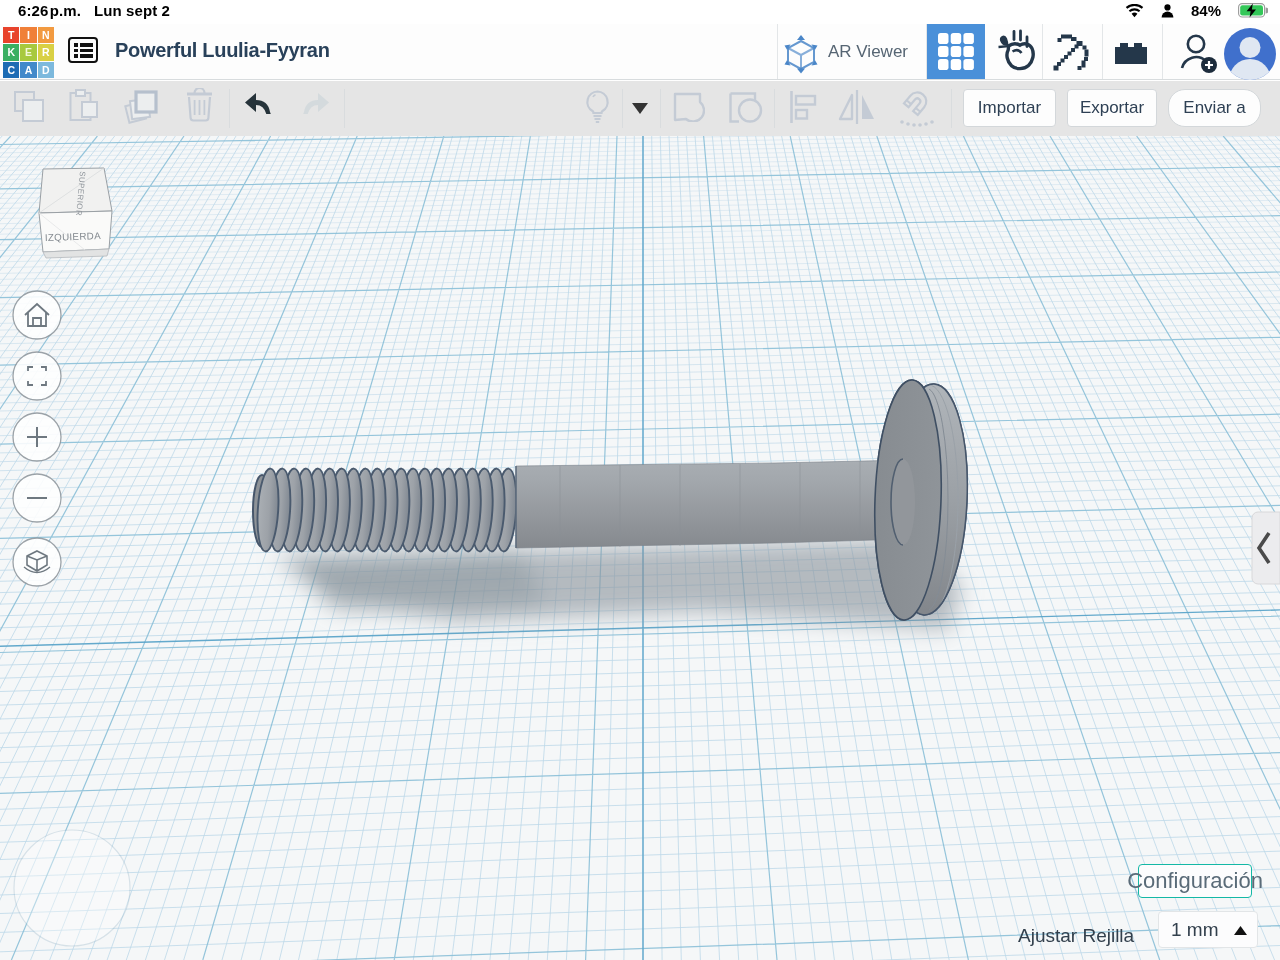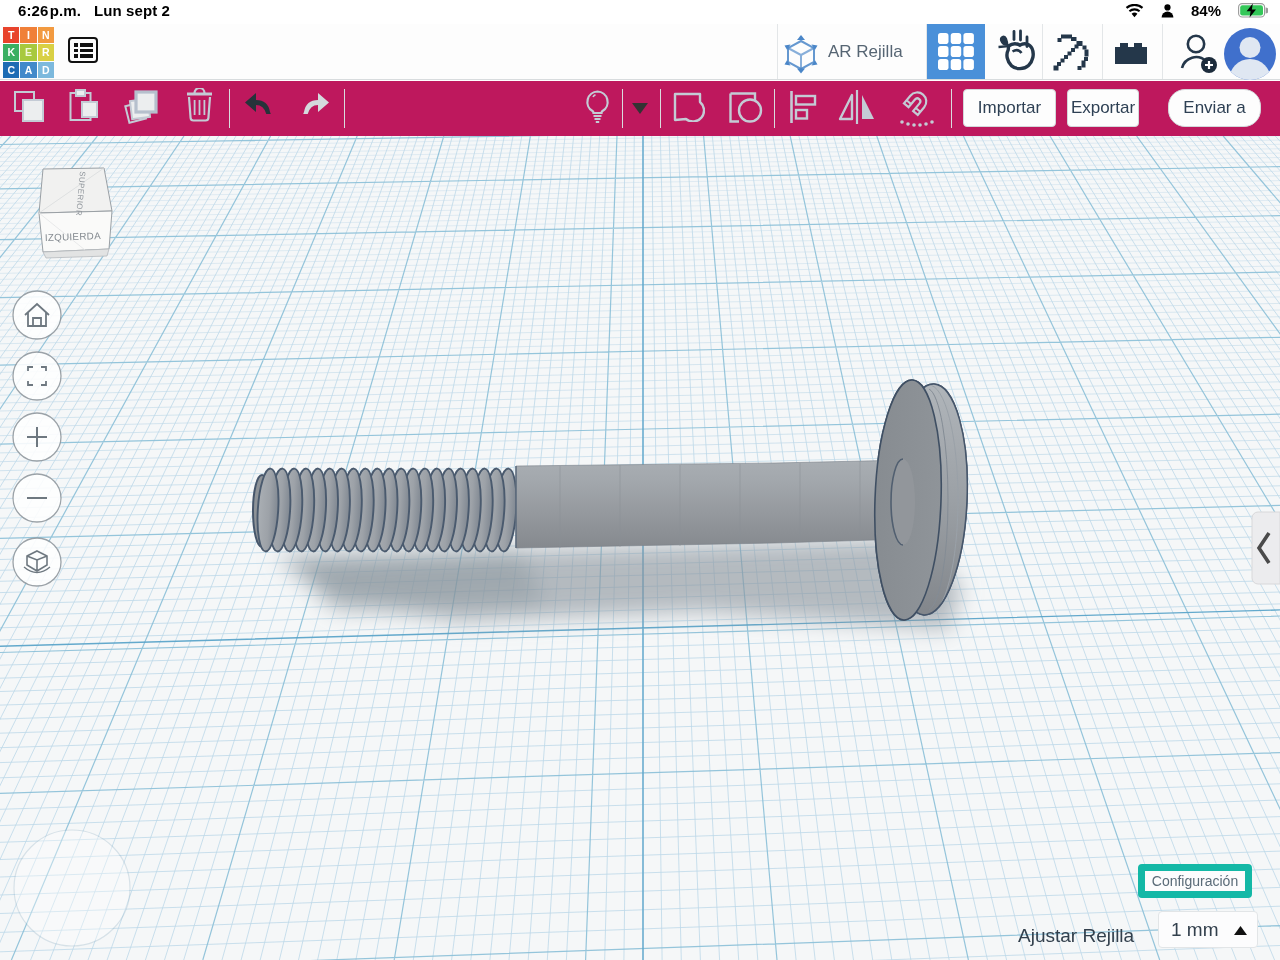--- a/index.html
+++ b/index.html
@@ -13,27 +13,27 @@
 .logo div { display:flex; align-items:center; justify-content:center; font-size:10.5px; font-weight:bold; color:#fff; font-family:"Liberation Sans",sans-serif;}
 .docicon { position:absolute; left:68px; top:13px; width:30px; height:26px; border:2.5px solid #111; border-radius:4px; }
 .docicon i { position:absolute; left:4px; width:3.5px; height:3.5px; background:#111;}
 .docicon b { position:absolute; left:10px; right:3px; height:3.5px; background:#111;}
 .title { position:absolute; left:115px; top:15px; font-size:20px; font-weight:bold; color:#29415a; letter-spacing:-0.3px; }
 .hsep { position:absolute; top:0px; width:1px; height:55px; background:#e3e6e8; }
 .arv { position:absolute; left:828px; top:18px; font-size:17px; color:#566573;}
 .bluebtn { position:absolute; left:927px; top:0px; width:58px; height:55px; background:#4a90d9; }
 .avatar { position:absolute; left:1224px; top:4px; width:52px; height:52px; border-radius:50%; background:#4070cc; overflow:hidden;}
 
-.tb2 { position:absolute; left:0; top:81px; width:1280px; height:55px; background:#be185d; }
+.tb2 { position:absolute; left:0; top:81px; width:1280px; height:55px; background:#e5e5e5; }
 .tsep { position:absolute; top:8px; width:1px; height:39px; background:#d9dcde; }
 .tbtn { position:absolute; top:8px; height:38px; background:#fdfdfd; border:1px solid #d3d7da; border-radius:4px; font-size:17px; color:#2e4054; display:flex; align-items:center; justify-content:center; }
 
 .canvas { position:absolute; left:0; top:136px; width:1280px; height:824px; background:#f5f7f8; }
 
-.cfg { position:absolute; left:1138px; top:728px; width:114px; height:34px; background:#fcfcfd; border:7px solid #14b8a6; border-radius:4px; font-size:14px; color:#5a6b78; display:flex; align-items:center; justify-content:center; font-family:"Liberation Sans",sans-serif;}
+.cfg { position:absolute; left:1138px; top:728px; width:114px; height:34px; background:#fcfcfd; border:1px solid #14b8a6; border-radius:4px; font-size:22px; color:#5a6b78; display:flex; align-items:center; justify-content:center; font-family:"Liberation Sans",sans-serif;}
 .ajus { position:absolute; left:1018px; top:917px; font-size:19px; color:#33404d;margin-top:8px; }
 .mmdd { position:absolute; left:1158px; top:911px; width:100px; height:37px; background:#fcfcfd; border:1px solid #e2e5e7; border-radius:4px; font-size:19px; color:#33404d; }
 </style></head>
 <body>
 
 <div class="status">
   <div class="st-left">6:26 p.m.<span style="display:inline-block;width:13px"></span>Lun sept 2</div>
   <div class="st-right">
     <svg width="19" height="14" viewBox="0 0 19 14">
         <path d="M9.5 13.2 L6.6 9.7 a4.6 4.6 0 0 1 5.8 0 Z" fill="#000"></path>
@@ -67,37 +67,38 @@
       <div style="background:#7db9dd">D</div>
   </div>
   <div class="docicon">
     <i style="top:4px"></i>
       <b style="top:4px"></b>
     <i style="top:9.5px"></i>
       <b style="top:9.5px"></b>
     <i style="top:15px"></i>
       <b style="top:15px"></b>
   </div>
+  <div class="title">Powerful Luulia-Fyyran</div>
   <div class="hsep" style="left:777px"></div>
 
   <svg style="position:absolute;left:783px;top:10px" width="36" height="40" viewBox="0 0 36 40">
     <g stroke="#4a86c8" stroke-width="2" fill="none">
       <path d="M18 7 L31 14 V28 L18 35 L5 28 V14 Z" opacity="0.85"></path>
       <path d="M18 21 L18 35 M18 21 L31 14 M18 21 L5 14" opacity="0.65"></path>
     </g>
     <g fill="#4a86c8">
       <path d="M18 1 l4 5 h-8 Z"></path>
         <path d="M18 39.5 l4 -5 h-8 Z"></path>
       <path d="M1.5 11.5 l6 -1 l-3.5 5.2 Z"></path>
         <path d="M34.5 11.5 l-6 -1 l3.5 5.2 Z"></path>
       <path d="M1.5 30.5 l6 1 l-3.5 -5.2 Z"></path>
         <path d="M34.5 30.5 l-6 1 l3.5 -5.2 Z"></path>
     </g>
   </svg>
-  <div class="arv">AR Rejilla</div>
+  <div class="arv">AR Viewer</div>
   <div class="hsep" style="left:926px"></div>
   <div class="bluebtn">
     <svg style="position:absolute;left:11px;top:9px" width="36" height="37" viewBox="0 0 36 37">
       <g fill="#fff">
           <rect x="0" y="0" width="10.5" height="11" rx="2.8"></rect>
           <rect x="12.7" y="0" width="10.5" height="11" rx="2.8"></rect>
           <rect x="25.4" y="0" width="10.5" height="11" rx="2.8"></rect>
       <rect x="0" y="13" width="10.5" height="11" rx="2.8"></rect>
           <rect x="12.7" y="13" width="10.5" height="11" rx="2.8"></rect>
           <rect x="25.4" y="13" width="10.5" height="11" rx="2.8"></rect>
@@ -249,21 +250,21 @@
       <circle cx="6" cy="33" r="1.8"></circle>
         <circle cx="12" cy="35" r="1.8"></circle>
         <circle cx="18" cy="36" r="1.8"></circle>
         <circle cx="24" cy="36" r="1.8"></circle>
         <circle cx="30" cy="35" r="1.8"></circle>
         <circle cx="36" cy="33" r="1.8"></circle>
     </g>
   </svg>
   <div class="tsep" style="left:951px"></div>
   <div class="tbtn" style="left:963px; width:93px;">Importar</div>
-  <div class="tbtn" style="left:1067px; width:72px;">Exportar</div>
+  <div class="tbtn" style="left:1067px; width:90px;">Exportar</div>
   <div class="tbtn" style="left:1168px; width:93px;border-radius:17px;">Enviar a</div>
 </div>
 
 <div class="canvas">
 <svg width="1280" height="824" viewBox="0 0 1280 824">
   <defs>
     <filter id="blur12" x="-30%" y="-60%" width="160%" height="240%">
           <feGaussianBlur stdDeviation="11"></feGaussianBlur>
         </filter>
     <filter id="blur6" x="-30%" y="-60%" width="160%" height="240%">

